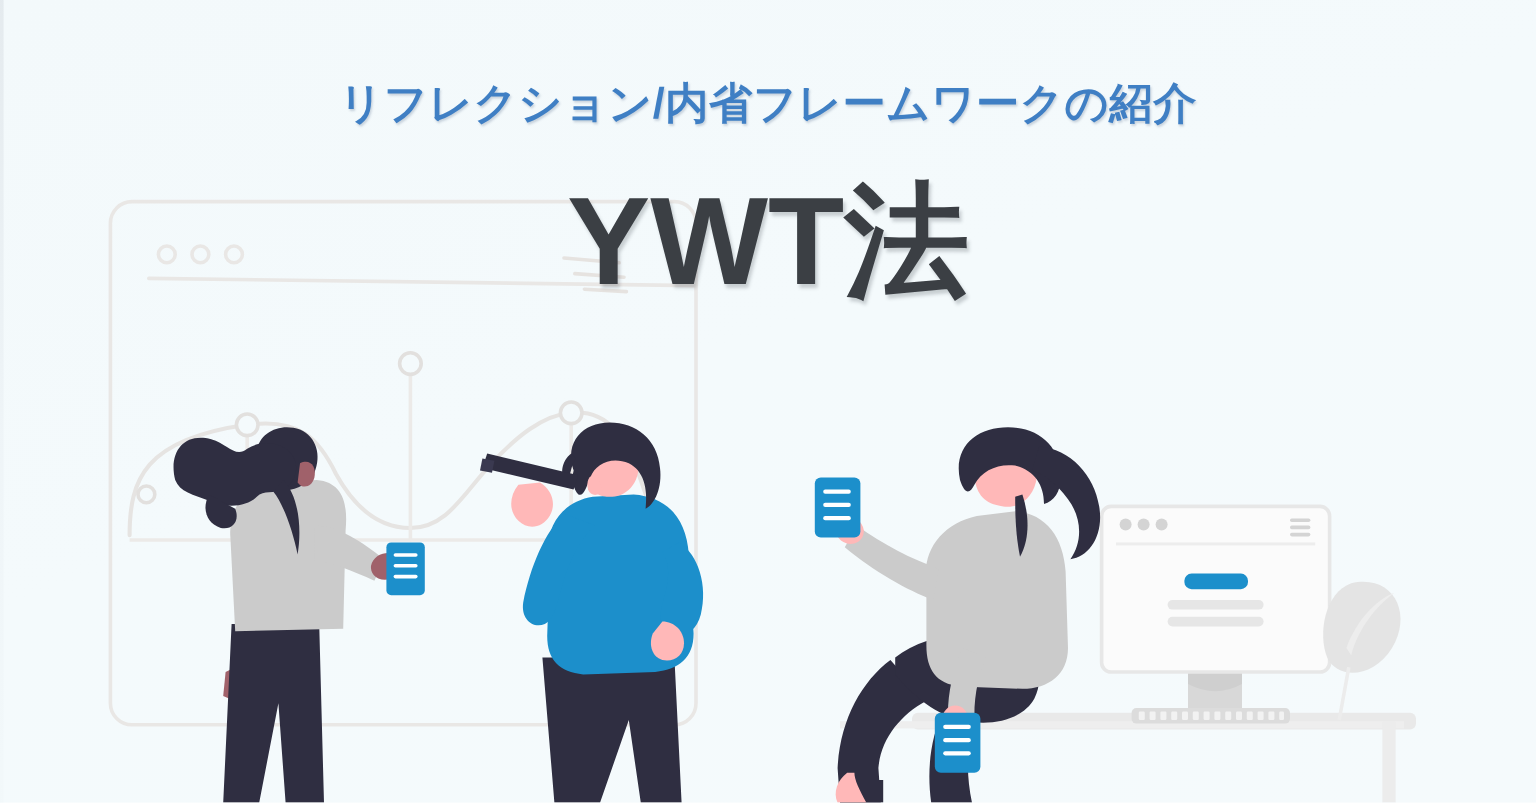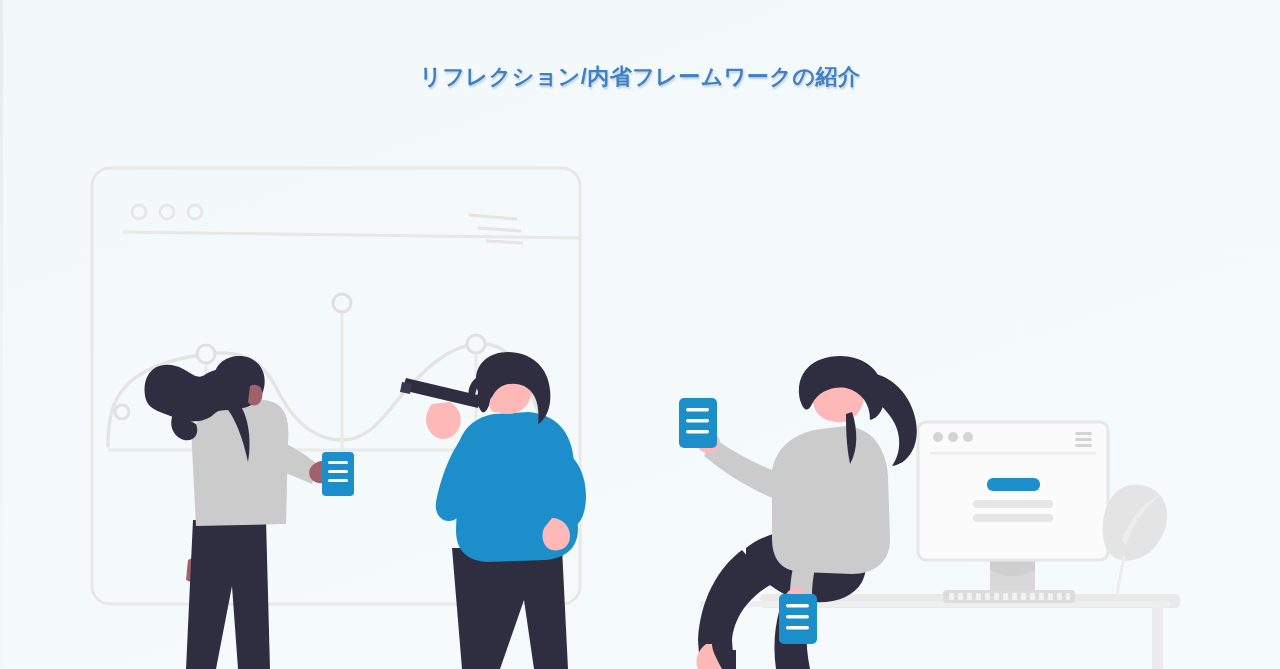--- a/index.html
+++ b/index.html
@@ -28,21 +28,21 @@
     position: absolute;
     left: 0; top: 0;
     width: 1280px; height: 669px;
   }
   .subtitle {
     position: absolute;
     left: 0;
     top: 62px;
     width: 1280px;
     text-align: center;
-    font-size: 22px;
+    font-size: 36px;
     font-weight: 700;
     letter-spacing: .5px;
     color: #3f7fc4;
     text-shadow: 1px 2px 2px rgba(40,70,110,0.22);
     z-index: 20;
     white-space: nowrap;
   }
   .title {
     position: absolute;
     left: 0;
@@ -280,14 +280,15 @@
           <rect x="786" y="615" width="23" height="3.5" rx="1.7"></rect>
           <rect x="786" y="626" width="23" height="3.5" rx="1.7"></rect>
         </g>
       </g>
     </g>
 
   </svg>
 
   <div class="subtitle">リフレクション/内省フレームワークの紹介</div>
 
+  <div class="title">YWT法</div>
 
 </div>
 
 </body></html>

